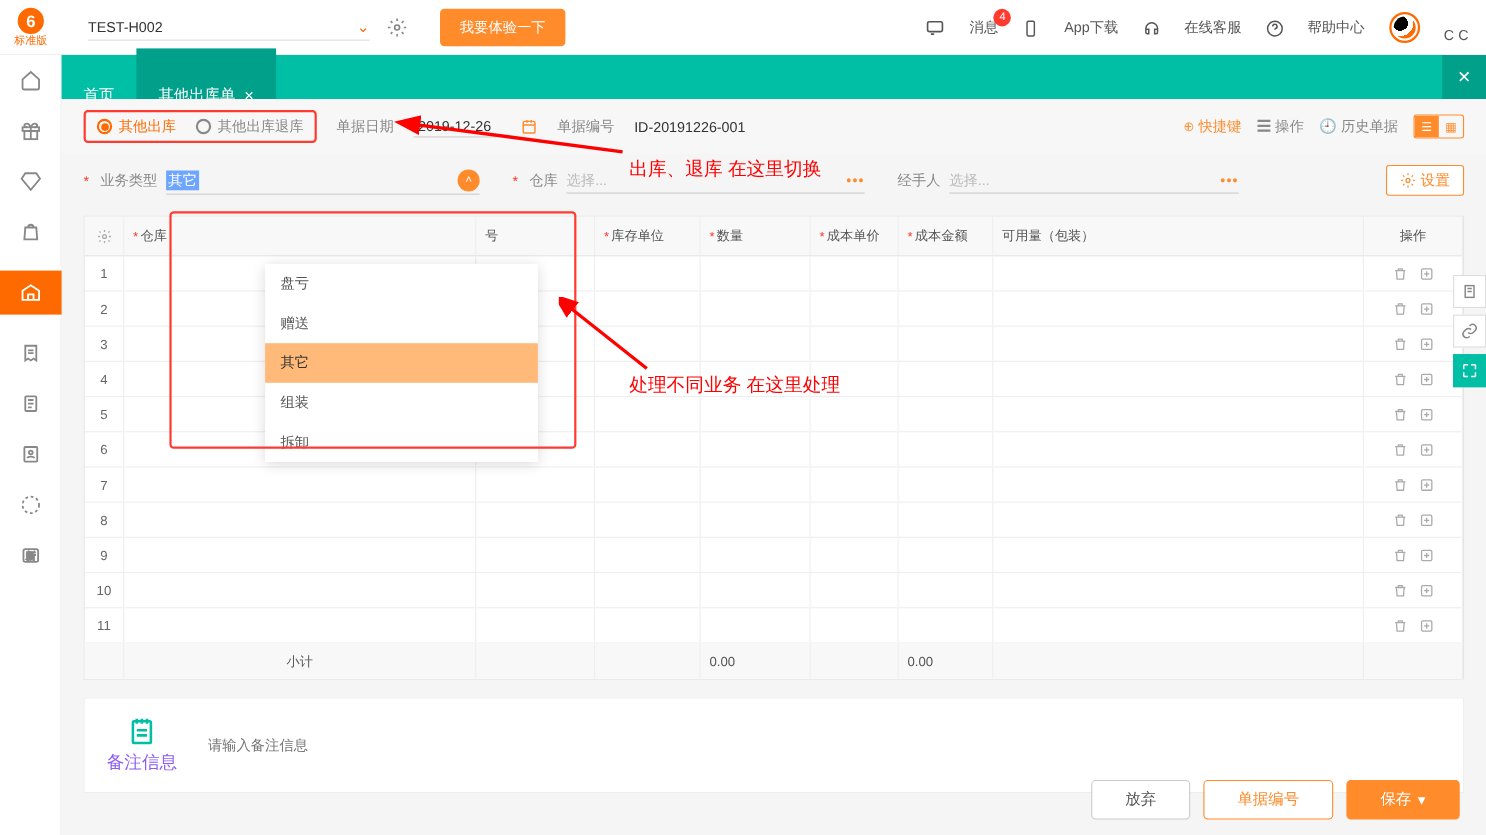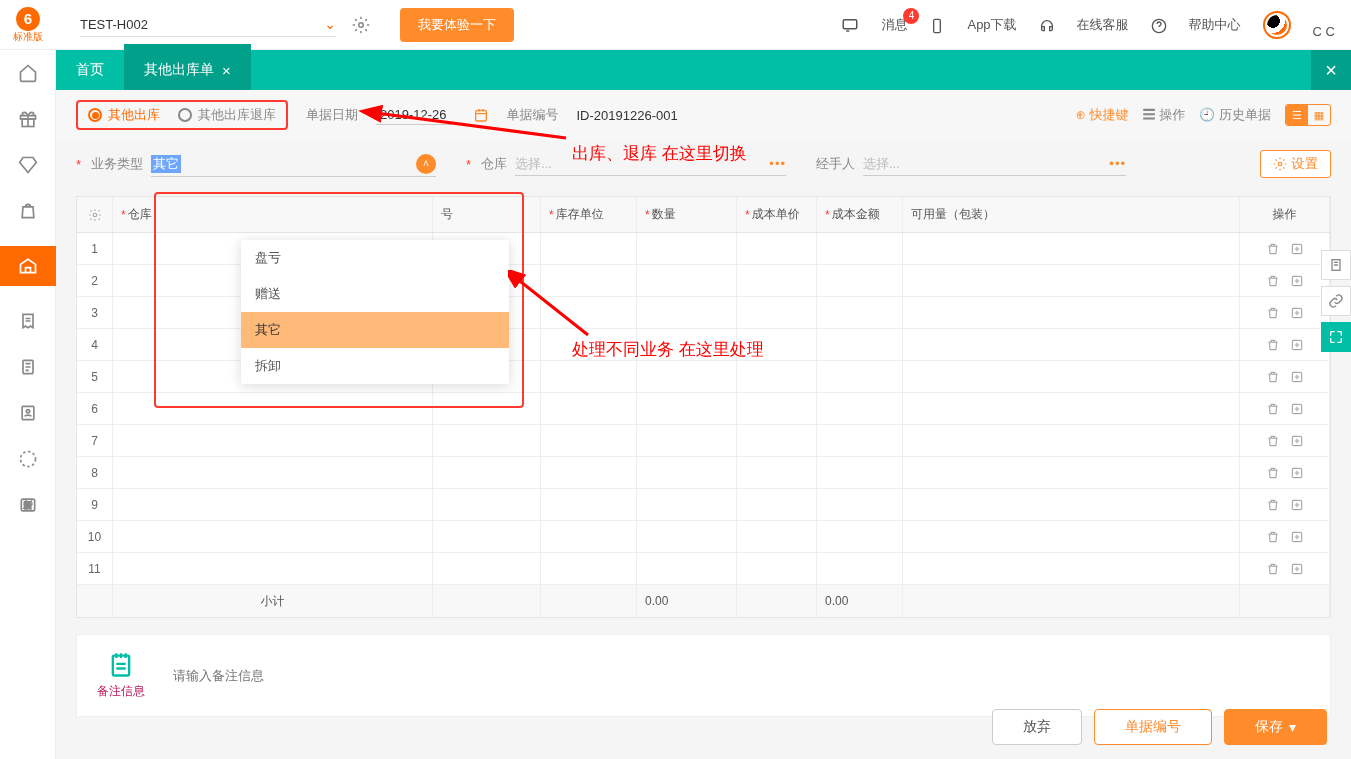--- a/index.html
+++ b/index.html
@@ -23,21 +23,21 @@
 
 .main { display: flex; height: calc(759px - 50px); }
 .leftnav { width: 56px; background: #fff; border-right: 1px solid #eee; display: flex; flex-direction: column; align-items: center; padding-top: 12px; gap: 24px; }
 .leftnav .nav-ic { width: 22px; height: 22px; color: #888; display: flex; align-items: center; justify-content: center; }
 .leftnav .nav-ic.active { background: #ff6a00; color: #fff; width: 56px; height: 40px; }
 
 .content { flex: 1; display: flex; flex-direction: column; position: relative; }
 
 
 .tabs { height: 40px; background: #00bfa5; display: flex; align-items: center; color: #fff; }
-.tab { padding: 0 20px; height: 52px; display: flex; align-items: center; gap: 8px; font-size: 14px; }
+.tab { padding: 0 20px; height: 52px; display: flex; align-items: flex-end; gap: 8px; font-size: 14px; }
 .tab.active { background: #00a08a; }
 .tab .x { font-size: 15px; }
 .tabs-close { margin-left: auto; width: 40px; height: 40px; display: flex; align-items: center; justify-content: center; background: #00a08a; font-size: 20px; }
 
 
 .doc-head { padding: 10px 20px; display: flex; align-items: center; gap: 18px; background: #f7f7f7; }
 .radio-group { display: flex; align-items: flex-start; gap: 18px; padding: 4px 10px; border: 2px solid #ff3b30; border-radius: 4px; }
 .radio { display: flex; align-items: center; gap: 6px; color: #888; }
 .radio.checked { color: #ff6a00; }
 .radio .dot { width: 14px; height: 14px; border-radius: 50%; border: 2px solid currentColor; display: inline-flex; align-items: center; justify-content: center; }
@@ -82,28 +82,28 @@
 .col-cost { width: 80px; }
 .col-amt { width: 86px; }
 .col-avail { flex: 1; }
 .col-ops { width: 90px; justify-content: center; }
 .tbody .tr { display: flex; height: 32px; border-bottom: 1px solid #eee; }
 .tbody .tr .td { color: #666; }
 .ops-icons { display: flex; gap: 10px; color: #aaa; }
 .tfoot { display: flex; height: 32px; background: #f8f8f8; align-items: center; }
 
 
-.dropdown { position: absolute; left: 185px; top: 190px; width: 268px; background: #fff; box-shadow: 0 2px 12px rgba(0,0,0,0.15); z-index: 4; }
+.dropdown { position: absolute; left: 185px; top: 190px; width: 248px; background: #fff; box-shadow: 0 2px 12px rgba(0,0,0,0.15); z-index: 4; }
 .dropdown .opt { padding: 9px 14px; font-size: 13px; color: #555; }
 .dropdown .opt.hl { background: #ffba7a; color: #333; }
 
 
 .remarks { margin: 16px 20px; background: #fff; display: flex; padding: 16px 20px; align-items: center; gap: 28px; border: 1px solid #eee; }
 .remark-label { display: flex; flex-direction: column; align-items: center; gap: 4px; color: #00bfa5; }
-.remark-label .txt { color: #be185d; font-size: 12px; }
+.remark-label .txt { color: #8b5cf6; font-size: 16px; }
 .remark-input { flex: 1; color: #bbb; border: none; background: transparent; font-size: 13px; }
 
 
 .footer { position: absolute; bottom: 0; right: 0; left: 0; padding: 14px 24px; display: flex; justify-content: flex-end; gap: 12px; }
 .btn { padding: 8px 30px; border-radius: 4px; font-size: 14px; border: 1px solid #ccc; background: #fff; color: #555; }
 .btn.outline { border-color: #ff8b2b; color: #ff8b2b; }
 .btn.primary { background: #ff8b2b; border-color: #ff8b2b; color: #fff; display: inline-flex; align-items: center; gap: 6px; }
 
 
 .right-rail { position: absolute; right: 0; top: 200px; width: 30px; display: flex; flex-direction: column; gap: 6px; }
@@ -658,20 +658,21 @@
       <button class="btn primary">
           <span>保存</span> 
           <span>▾</span>
         </button>
     </div>
 
     <div class="dropdown" id="dropdown">
         <div class="opt">盘亏</div>
         <div class="opt">赠送</div>
         <div class="opt hl">其它</div>
+        <div class="opt">组装</div>
         <div class="opt">拆卸</div>
       </div>
 
     <div class="redbox1"></div>
 
     <div class="annot" style="left:516px; top:92px">出库、退库 在这里切换</div>
     <div class="annot" style="left:516px; top:288px">处理不同业务 在这里处理</div>
 
     <svg class="arrow" style="left:300px; top:48px" width="220" height="50">
         <defs>

